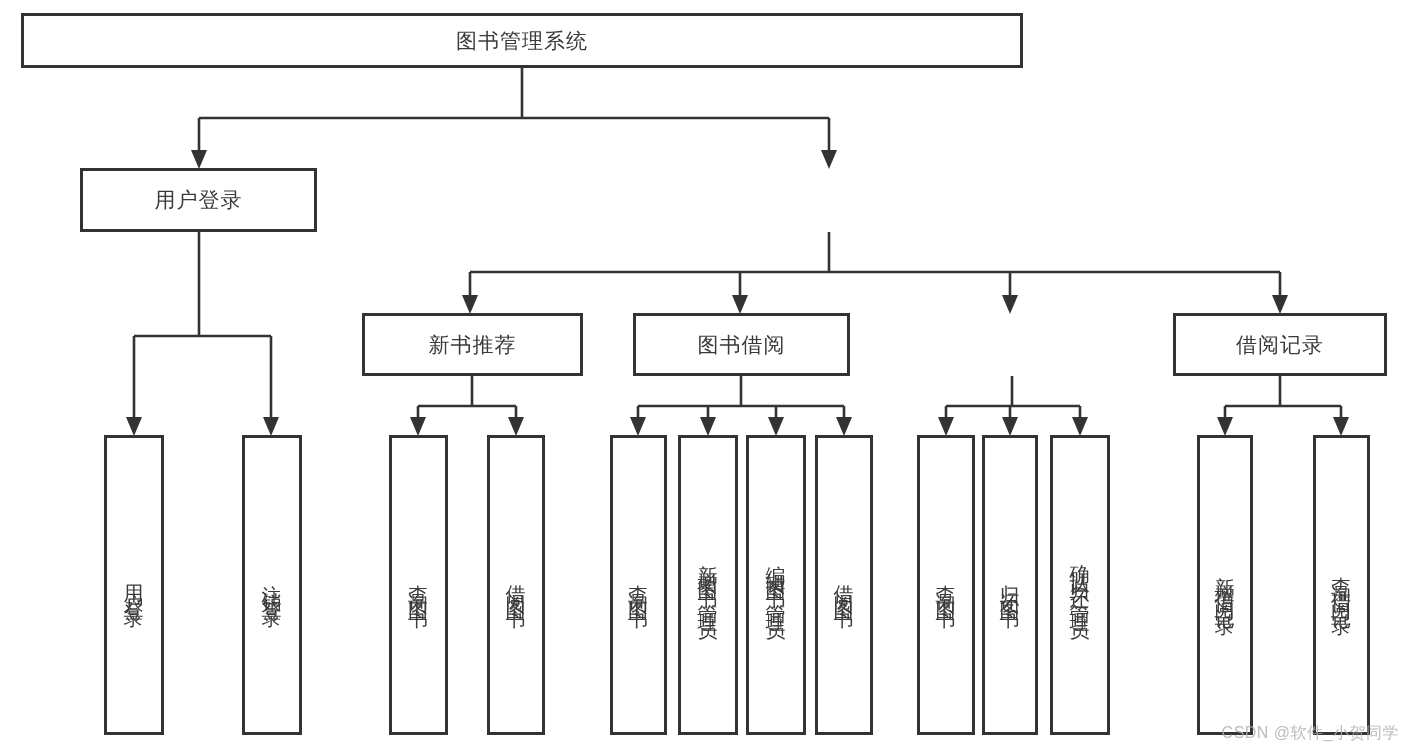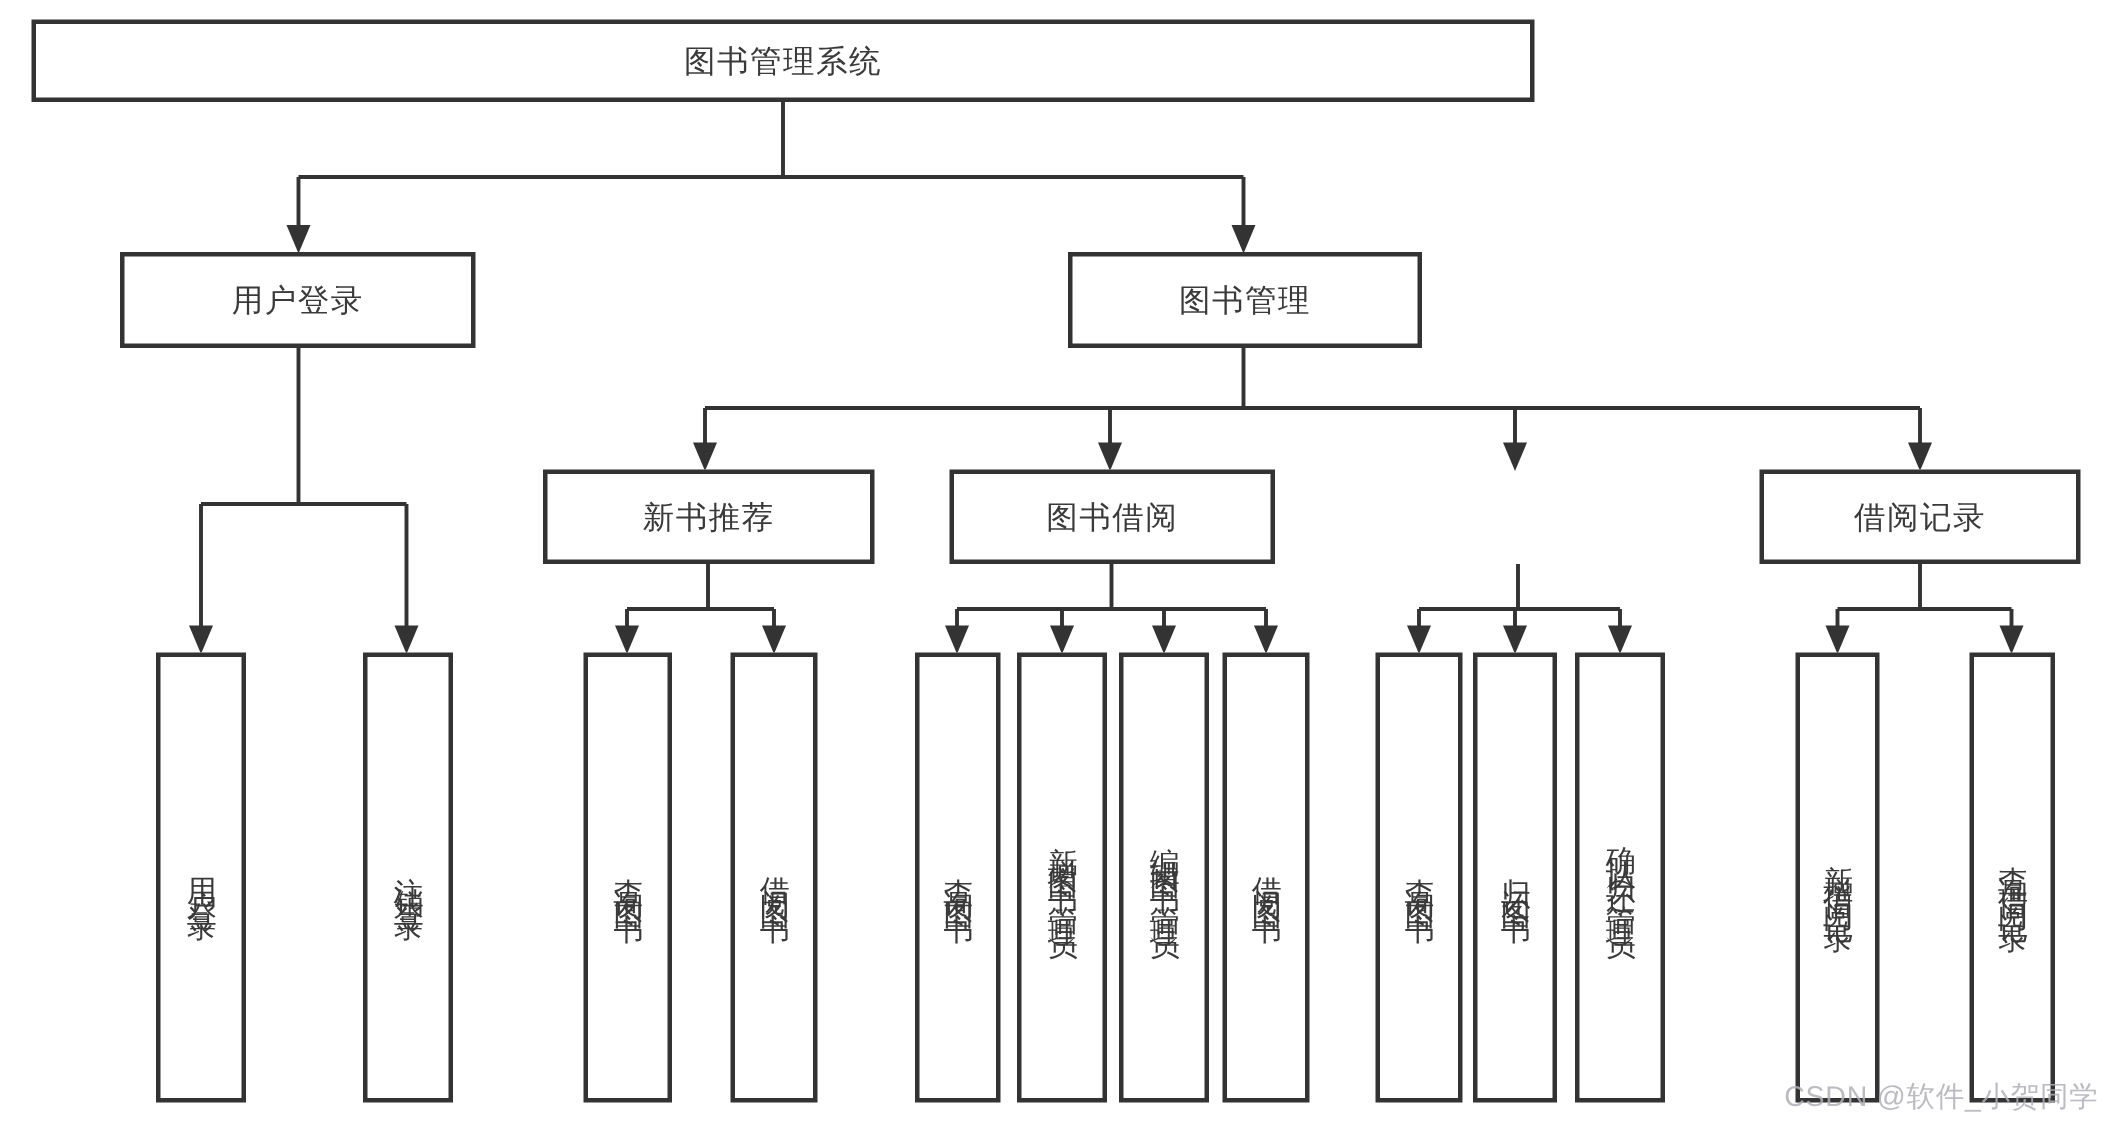--- a/index.html
+++ b/index.html
@@ -57,21 +57,21 @@
     font-size: 20px;
     letter-spacing: 8px;
     line-height: 1;
     white-space: nowrap;
   }
   .watermark {
     position: absolute;
     right: 6px;
     bottom: 3px;
     z-index: 3;
-    font-size: 19px;
+    font-size: 16px;
     color: rgba(175, 175, 182, 0.85);
     letter-spacing: 0.5px;
     white-space: nowrap;
   }
 </style>
 </head>
 <body>
 
 <div class="canvas">
 
@@ -110,23 +110,20 @@
     <polygon points="1217,417 1233,417 1225,436"></polygon>
     <polygon points="1333,417 1349,417 1341,436"></polygon>
   </svg>
 
   <div class="node h-node" style="left:21px; top:13px; width:1002px; height:55px;">
     <span>图书管理系统</span>
   </div>
 
   <div class="node h-node" style="left:80px; top:168px; width:237px; height:64px;">
     <span>用户登录</span>
-  </div>
-  <div class="node h-node" style="left:712px; top:168px; width:236px; height:64px;">
-    <span>图书管理</span>
   </div>
 
   <div class="node h-node" style="left:633px; top:313px; width:217px; height:63px;">
     <span>图书借阅</span>
   </div>
   <div class="node h-node" style="left:362px; top:313px; width:221px; height:63px;">
     <span>新书推荐</span>
   </div>
   <div class="node h-node" style="left:1173px; top:313px; width:214px; height:63px;">
     <span>借阅记录</span>

